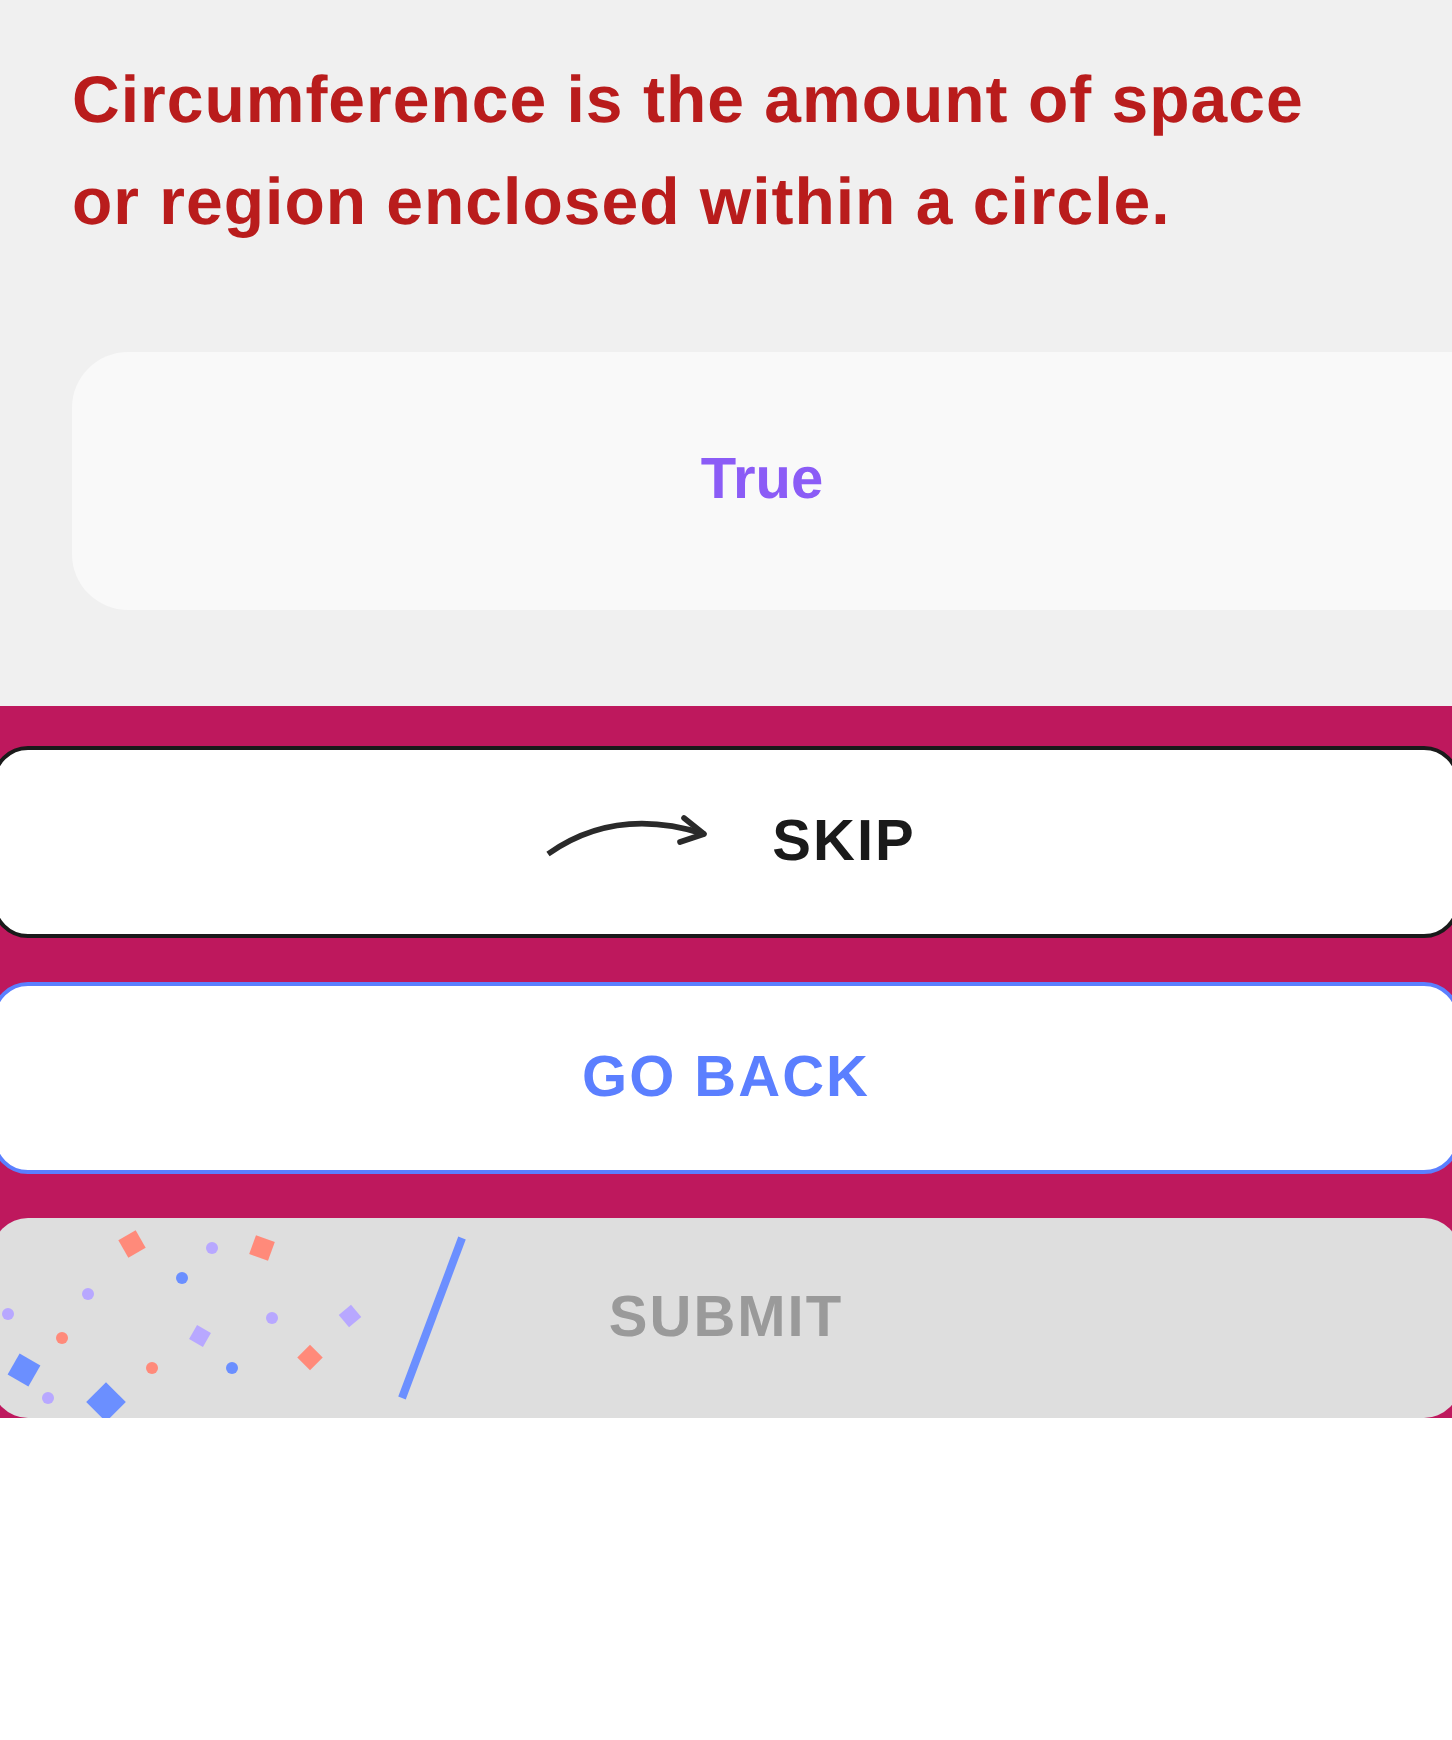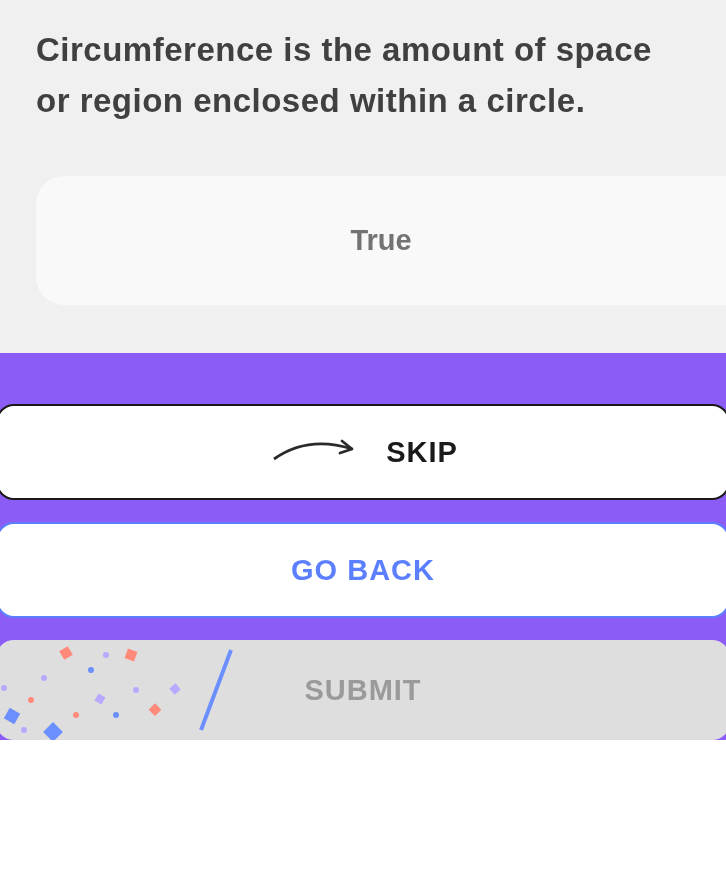--- a/index.html
+++ b/index.html
@@ -14,49 +14,49 @@
     overflow: hidden;
     background: #ffffff;
   }
   .question-area {
     background: #f0f0f0;
     padding: 24px 36px 48px 36px;
   }
   .question-text {
     font-size: 33px;
     font-weight: 800;
-    color: #404040;
+    color: #b91c1c;
     line-height: 1.55;
     letter-spacing: 0.5px;
     margin-bottom: 50px;
   }
   .options-row {
     display: flex;
     gap: 60px;
   }
   .option-button {
     flex: 1;
     background: #f9f9f9;
     border: none;
     border-radius: 28px;
     padding: 48px 20px;
     font-size: 29px;
     font-weight: 700;
-    color: #737373;
+    color: #8b5cf6;
     cursor: pointer;
     text-align: center;
   }
   .option-button:last-child {
     margin-right: -36px;
     border-top-right-radius: 0;
     border-bottom-right-radius: 0;
   }
   .action-area {
-    background: #8b5cf6;
-    padding-top: 51px;
+    background: #be185d;
+    padding-top: 20px;
   }
   .action-button {
     display: flex;
     align-items: center;
     justify-content: center;
     width: 100%;
     height: 96px;
     border-radius: 18px;
     font-size: 29px;
     font-weight: 700;

